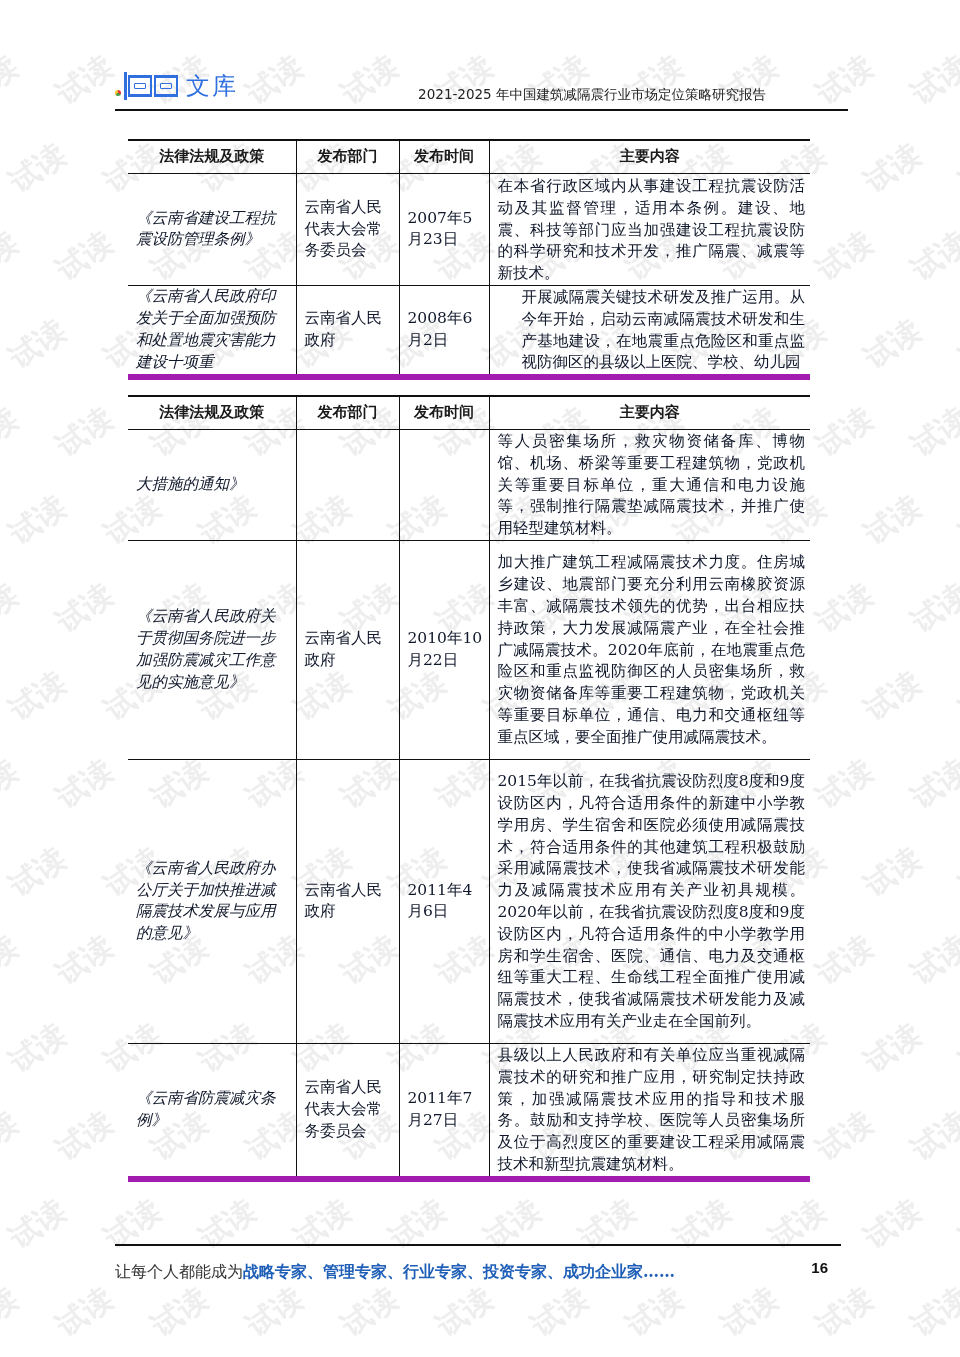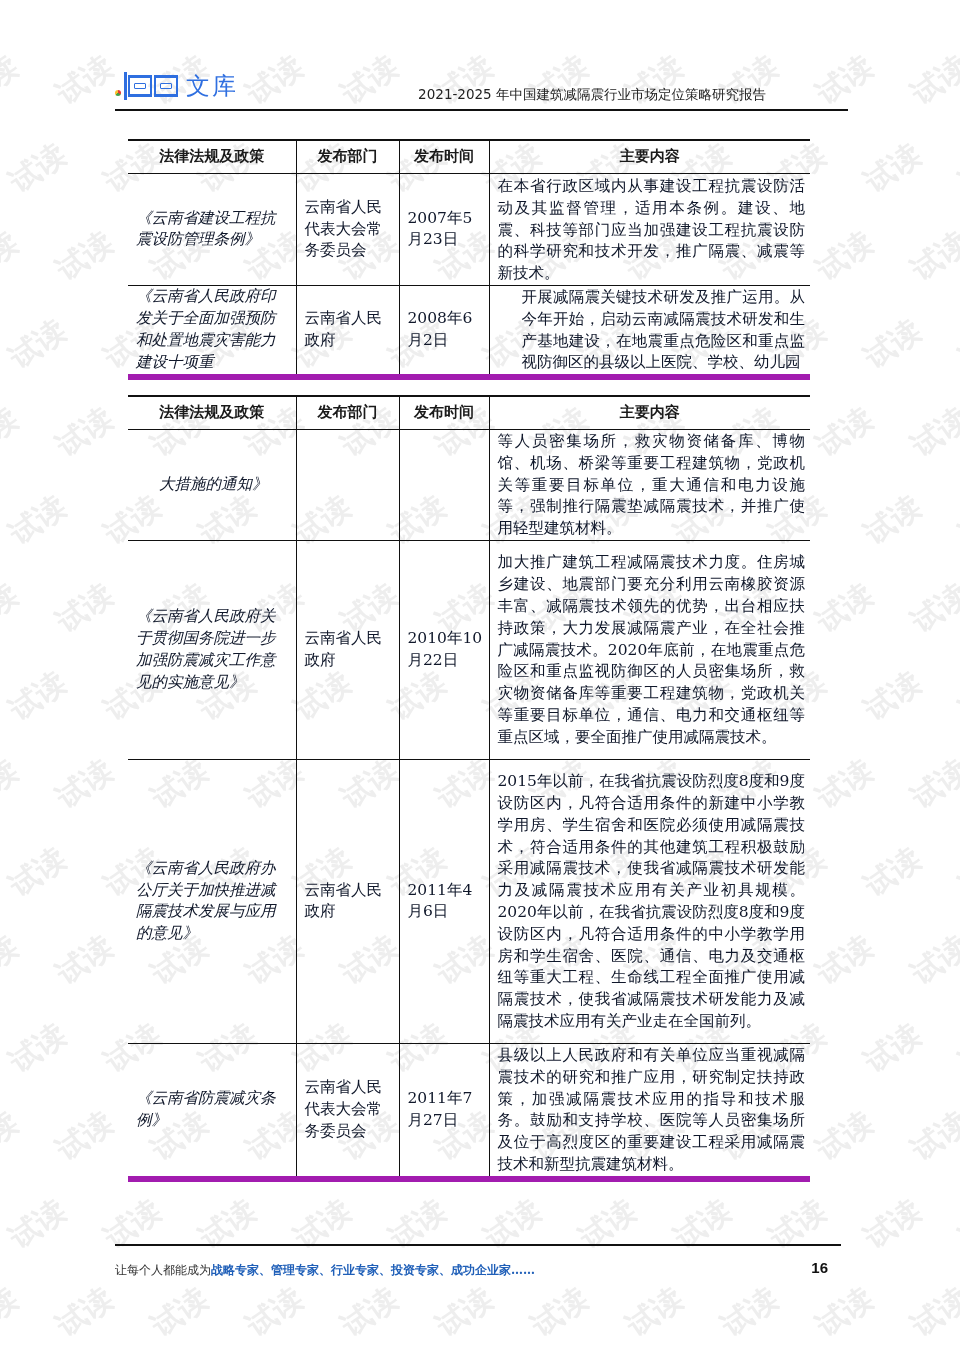--- a/index.html
+++ b/index.html
@@ -61,26 +61,26 @@
   table.policy td {
     padding: 0 5px 0 8px; vertical-align: middle; border-bottom: 1.5px solid #111;
     color: #0f172a;
   }
   table.policy th + th, table.policy td + td { border-left: 1.5px solid #111; }
   table.policy tr.last td { border-bottom: 6px solid #a21caf; }
   td.name { padding-left: 9px; padding-right: 6px; font-style: italic; }
   td.dept { padding-left: 8px; padding-right: 4px; }
   td.date { padding: 0 2px; }
   td.content { padding: 0 8px 0 8px; text-align: justify; vertical-align: top; }
-  td.top { vertical-align: top; text-align: center; }
+  td.top { vertical-align: top; }
 
   
   .footer-rule { position: absolute; left: 115px; top: 1244px; width: 726px; height: 2px; background: #111; }
   .footer-text {
-    position: absolute; left: 115px; top: 1262px; font-size: 12px;
+    position: absolute; left: 115px; top: 1262px; font-size: 16px;
     font-family: "DejaVu Serif", serif; color: #333;
   }
   .footer-text .hl { color: #1f5fb8; font-weight: bold; }
   .page-num {
     position: absolute; right: 132px; top: 1259px; font-family: "Liberation Sans", sans-serif;
     font-weight: bold; font-size: 15px; color: #111;
   }
 </style>
 </head>
 <body>

